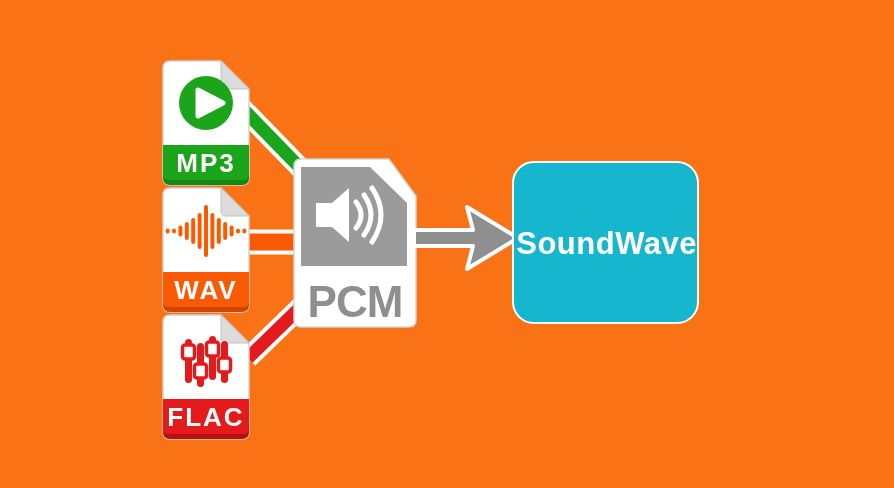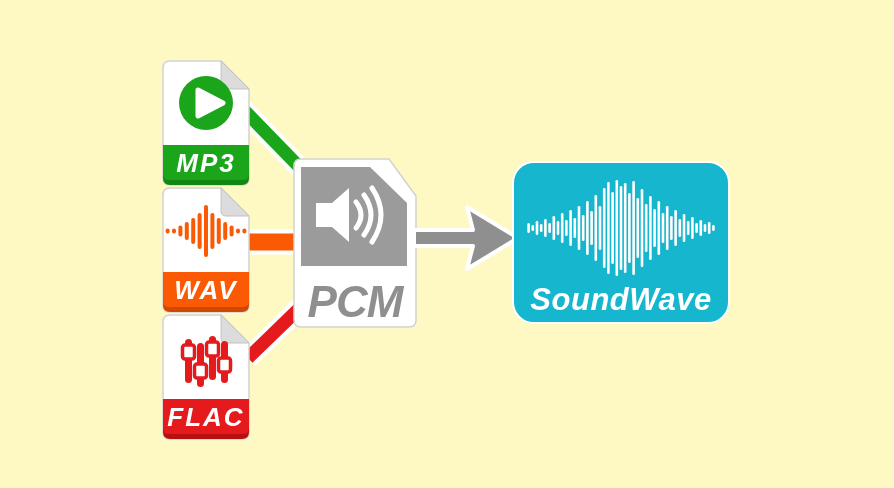--- a/index.html
+++ b/index.html
@@ -1,28 +1,28 @@
 <!DOCTYPE html>
 <html><head>
 <meta charset="utf-8">
 <style>
   html,body{margin:0;padding:0;background:#000;}
-  .canvas{position:relative;width:894px;height:488px;background:#fef9c3;overflow:hidden;
-          font-family:"Liberation Sans",sans-serif;font-style:italic;}
+  .canvas{position:relative;width:894px;height:488px;background:#f97316;overflow:hidden;
+          font-family:"Liberation Sans",sans-serif;}
   .abs{position:absolute;}
   svg{display:block;}
   svg text{font-family:"Liberation Sans",sans-serif;}
   .page{fill:#ffffff;stroke:#d2d2d2;stroke-width:1.5;}
   .fold{fill:#dcdcdc;stroke:#c2c2c2;stroke-width:1;}
   .banner-label{fill:#ffffff;font-weight:bold;font-size:26px;letter-spacing:2px;text-anchor:middle;}
   .casing{stroke:#ffffff;fill:none;}
   .pcm-label{font-weight:bold;font-size:44px;letter-spacing:-1px;text-anchor:middle;}
-  .soundwave-box{left:512px;top:161px;width:218px;height:163px;background:#15b6ce;
+  .soundwave-box{left:512px;top:161px;width:187px;height:163px;background:#15b6ce;
                  border-radius:22px;border:2px solid #ffffff;box-sizing:border-box;
-                 display:flex;flex-direction:column;align-items:center;z-index:2;}
+                 display:flex;align-items:center;z-index:2;}
   .soundwave-box svg{margin-top:13px;}
   .soundwave-label{color:#ffffff;font-size:31px;font-weight:600;letter-spacing:0.5px;
                    margin-top:2px;text-align:center;}
   .z1{z-index:1}.z2{z-index:2}
 </style>
 </head>
 <body>
 
 <div class="canvas">
 

